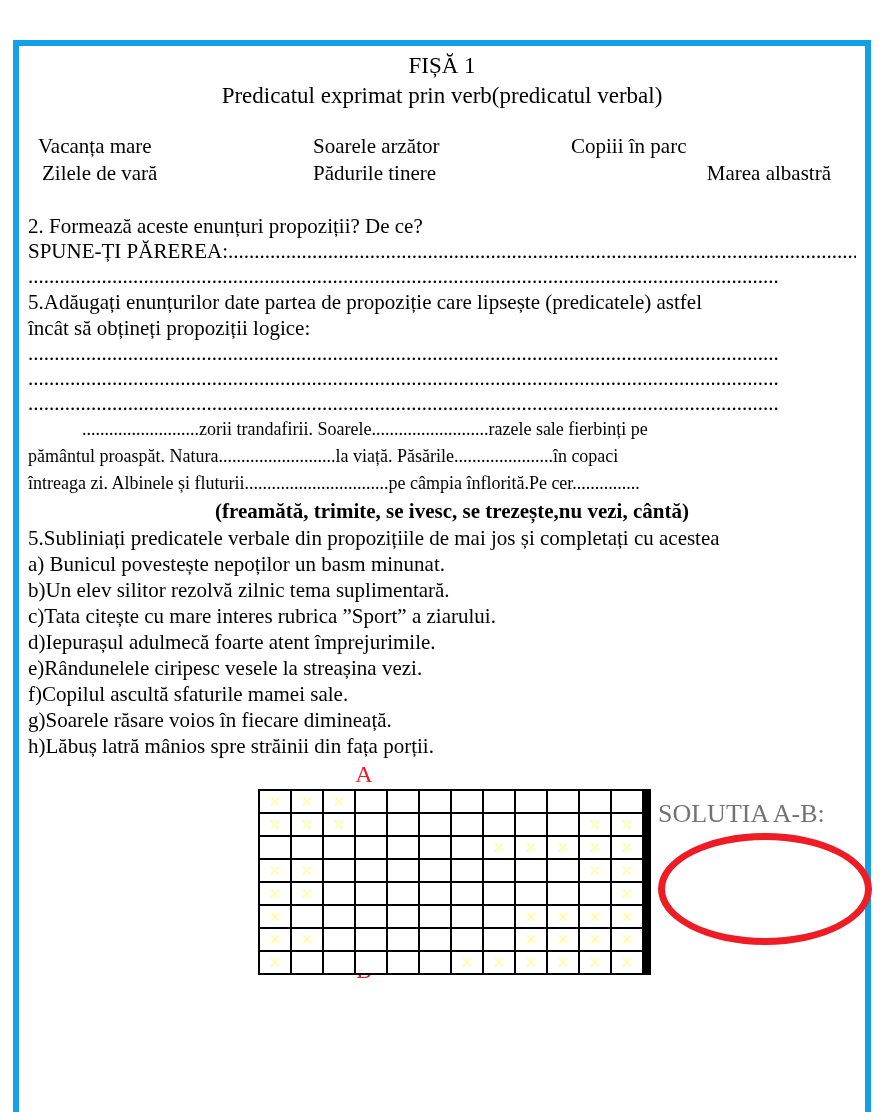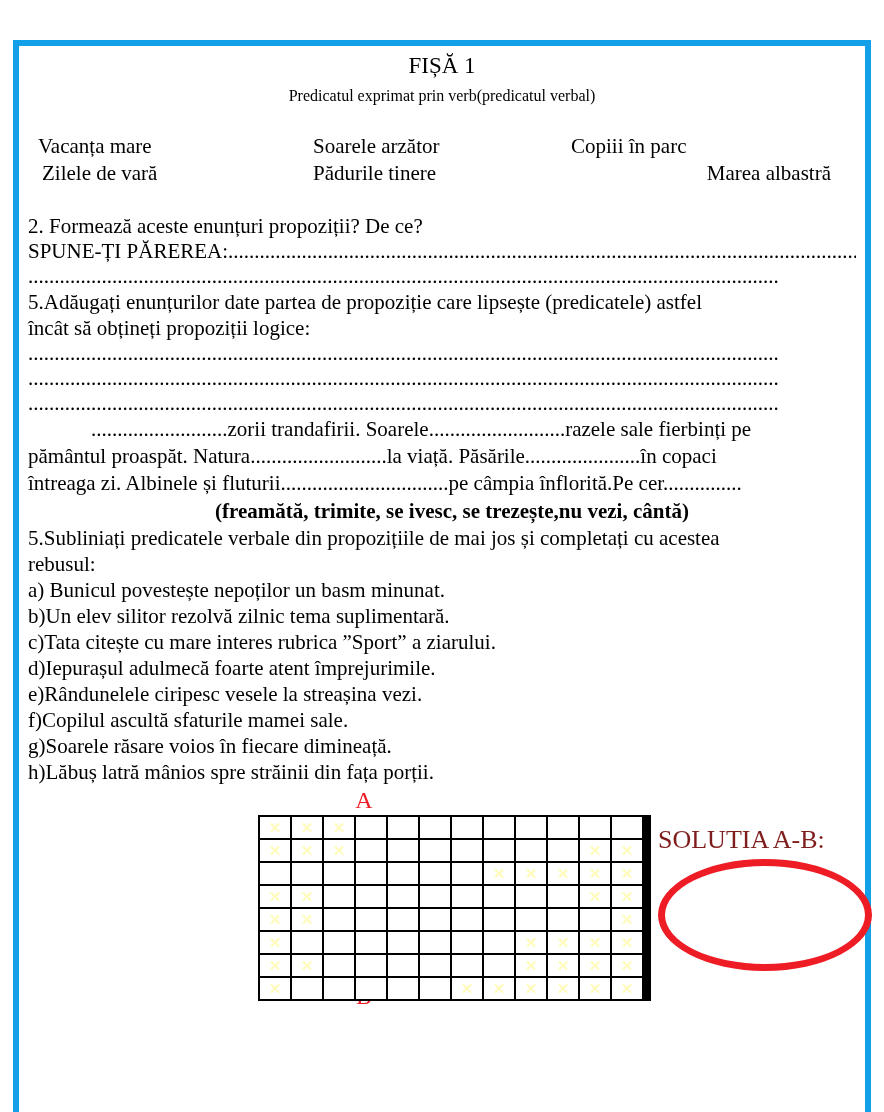--- a/index.html
+++ b/index.html
@@ -39,21 +39,21 @@
     width: 828px;
     height: 1064px;
     box-sizing: border-box;
   }
   .title-block {
     text-align: center;
     font-size: 23px;
     line-height: 30px;
   }
   .title-line1 { font-size: 23px; }
-  .title-line2 { font-size: 16px; }
+  .title-line2 { font-size: 23px; }
 
   .gap-after-title { height: 22px; }
 
   .para {
     font-size: 21px;
     line-height: 26px;
     white-space: pre-wrap;
   }
   .ex1-head { margin-left: 4px; }
 
@@ -74,21 +74,21 @@
   .dotline {
     font-size: 21px;
     line-height: 25px;
     letter-spacing: 0px;
     overflow: hidden;
     white-space: nowrap;
     height: 25px;
   }
 
   .ex4-line {
-    font-size: 21px;
+    font-size: 18px;
     line-height: 27px;
     white-space: pre-wrap;
     word-break: break-word;
   }
   .verbs {
     font-size: 21px;
     font-weight: bold;
     text-align: center;
     line-height: 28px;
     padding-left: 20px;
@@ -155,21 +155,21 @@
     background: #000000;
   }
 
   .solution {
     position: absolute;
     left: 630px;
     top: 34px;
     width: 226px;
   }
   .solution-title {
-    color: #7f1d1d;
+    color: #737373;
     font-size: 26px;
     line-height: 30px;
     font-family: "Liberation Serif", serif;
     white-space: nowrap;
   }
   .ellipse {
     margin-top: 4px;
     width: 214px;
     height: 112px;
     border: 7px solid #ee1c25;
@@ -216,21 +216,20 @@
     <div class="dotline">...............................................................................................................................................</div>
     <div class="dotline">...............................................................................................................................................</div>
     <div class="dotline">...............................................................................................................................................</div>
 
     <div class="ex4-line">            ..........................zorii trandafirii. Soarele..........................razele sale fierbinți pe</div>
     <div class="ex4-line">pământul proaspăt. Natura..........................la viață. Păsările......................în copaci</div>
     <div class="ex4-line">întreaga zi. Albinele și fluturii................................pe câmpia înflorită.Pe cer...............</div>
     <div class="verbs">(freamătă, trimite, se ivesc, se trezește,nu vezi, cântă)</div>
 
     <div class="para">5.Subliniați predicatele verbale din propozițiile de mai jos și completați cu acestea</div>
-    <div class="para">rebusul:</div>
     <div class="sentence">a) Bunicul povestește nepoților un basm minunat.</div>
     <div class="sentence">b)Un elev silitor rezolvă zilnic tema suplimentară.</div>
     <div class="sentence">c)Tata citește cu mare interes rubrica ”Sport” a ziarului.</div>
     <div class="sentence">d)Iepurașul adulmecă foarte atent împrejurimile.</div>
     <div class="sentence">e)Rândunelele ciripesc vesele la streașina vezi.</div>
     <div class="sentence">f)Copilul ascultă sfaturile mamei sale.</div>
     <div class="sentence">g)Soarele răsare voios în fiecare dimineață.</div>
     <div class="sentence">h)Lăbuș latră mânios spre străinii din fața porții.</div>
 
     <div class="rebus-area">

